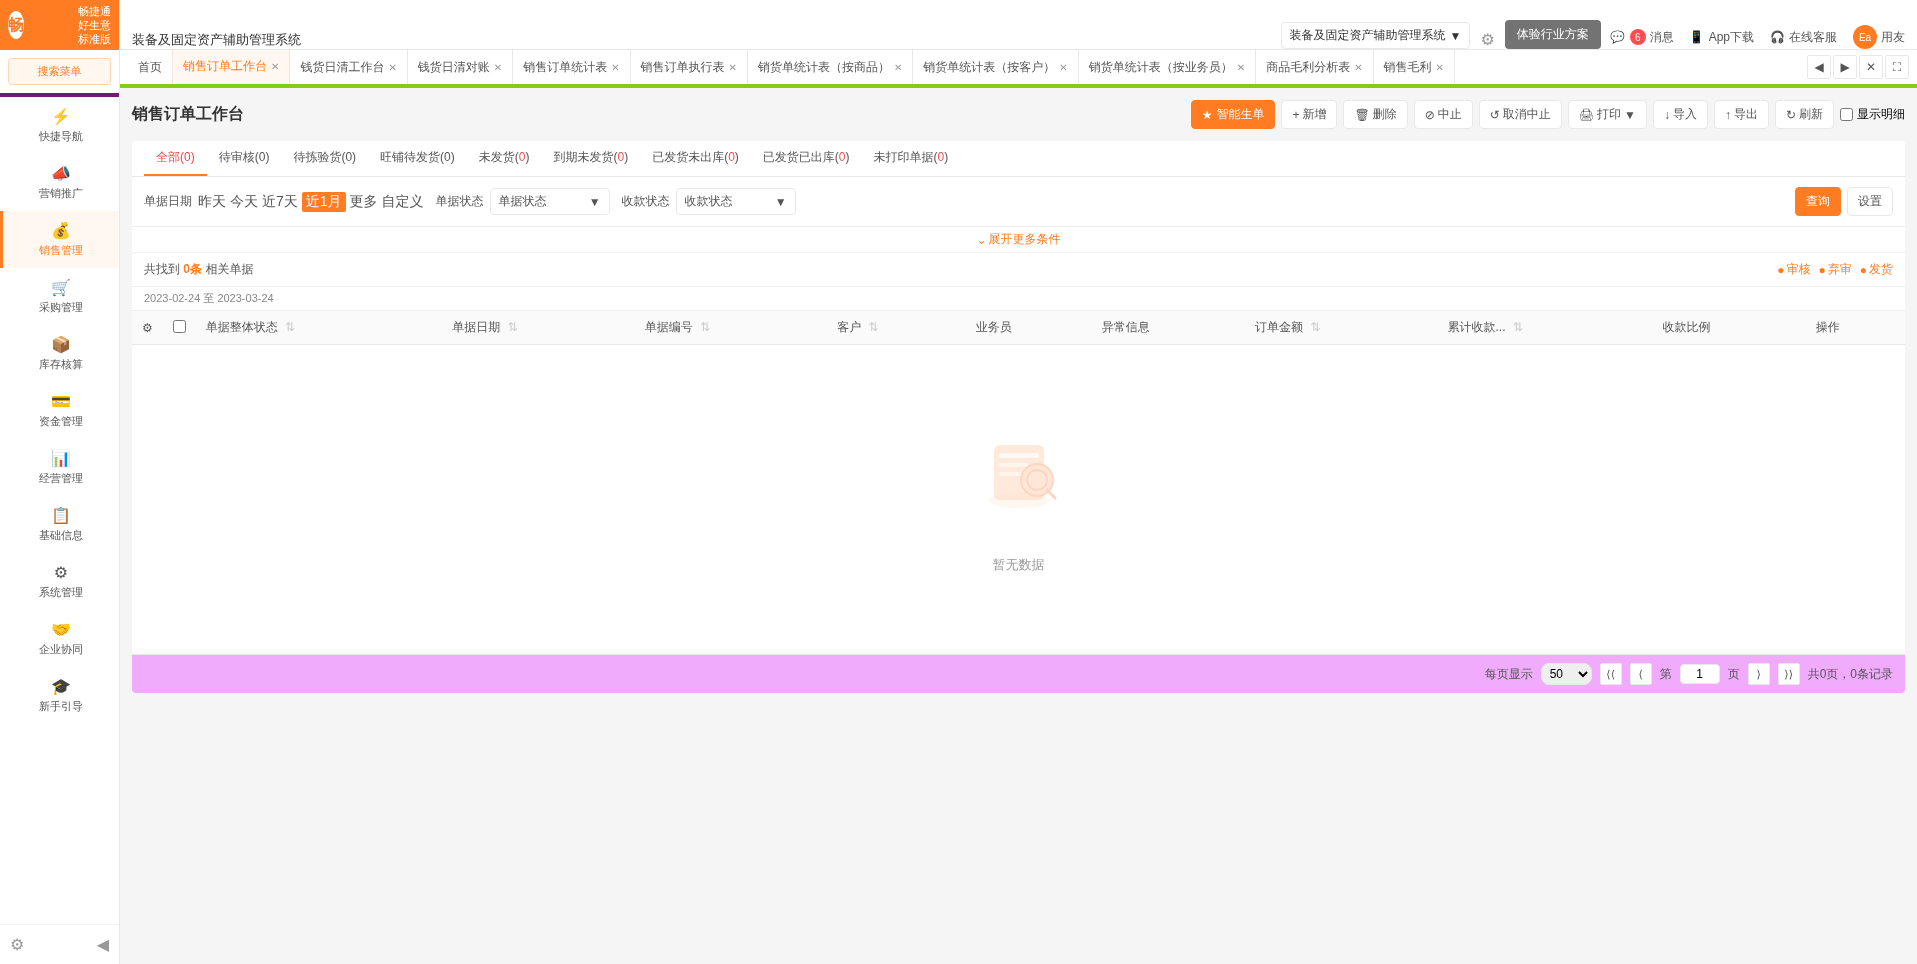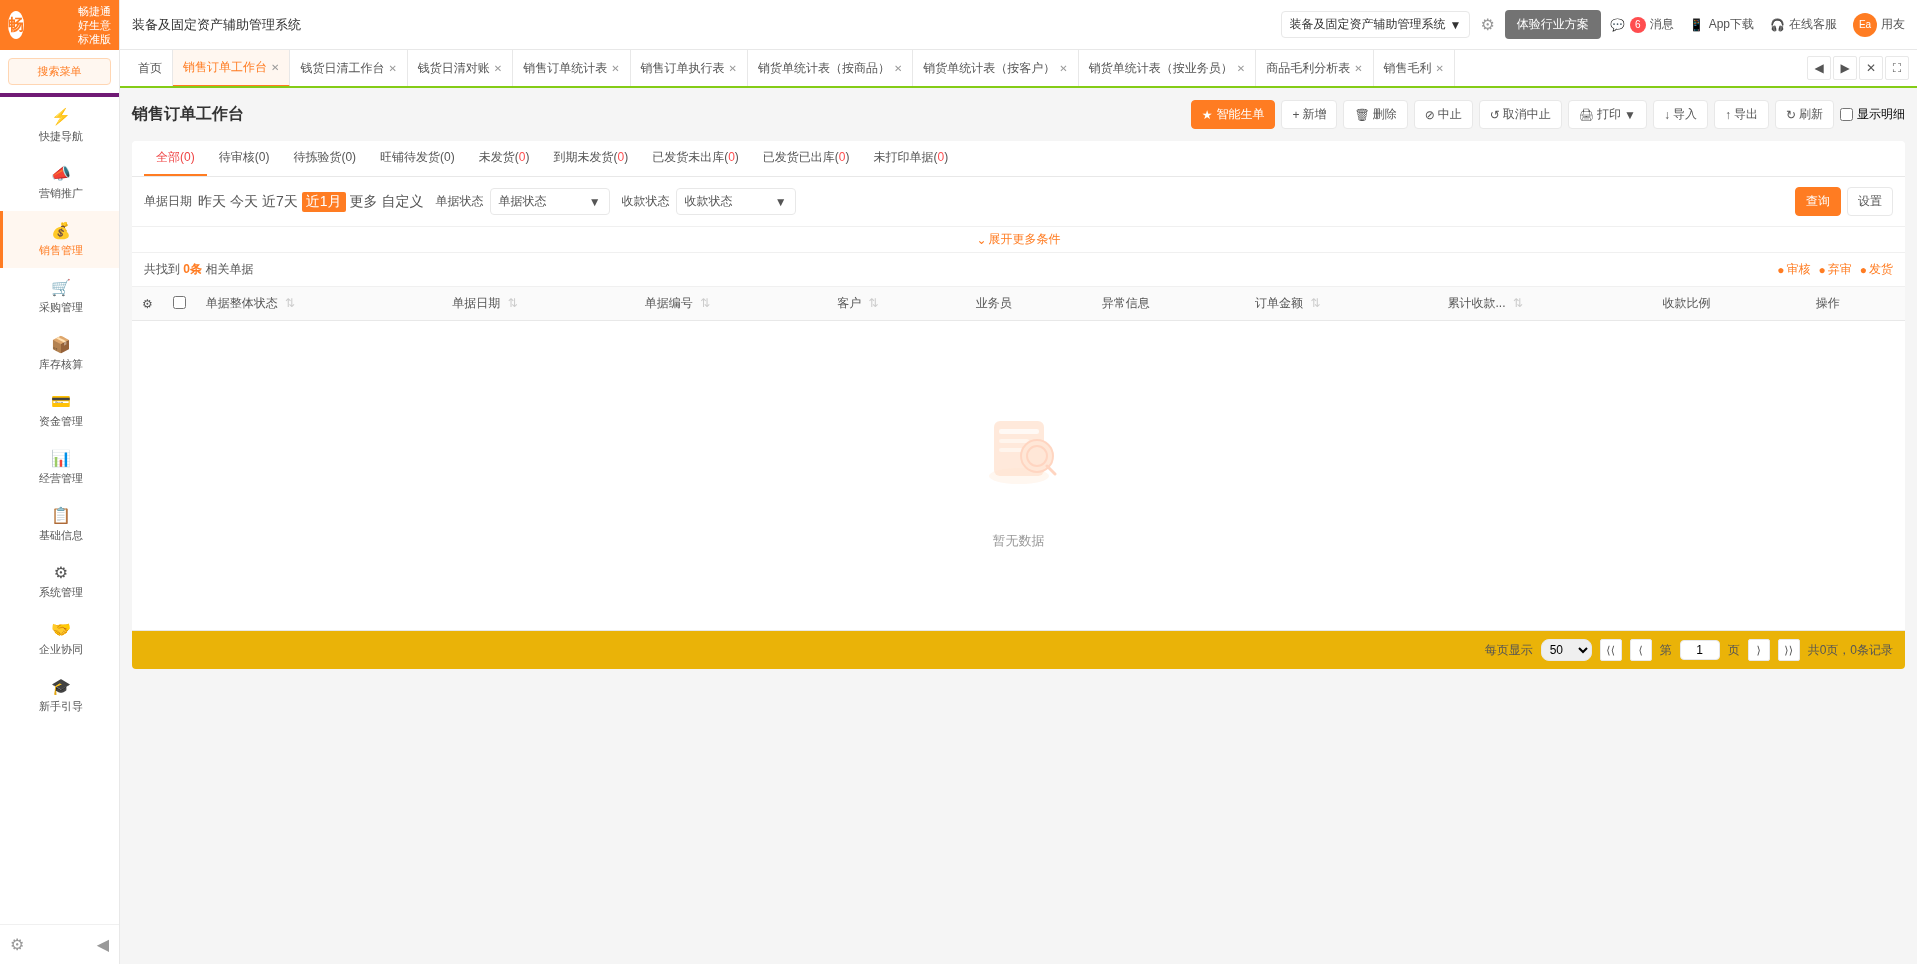--- a/index.html
+++ b/index.html
@@ -14,32 +14,32 @@
     .sidebar-search-btn { width: 100%; padding: 5px; background: #fff7f0; border: 1px solid #ffd6b3; border-radius: 4px; color: #ff7c22; cursor: pointer; font-size: 11px; text-align: center; }
     .sidebar-nav-item { display: flex; flex-direction: column; align-items: center; padding: 10px 5px; cursor: pointer; color: #555; font-size: 11px; gap: 3px; border-left: 3px solid transparent; }
     .sidebar-nav-item.active { background: #fff7f0; color: #ff7c22; border-left-color: #ff7c22; }
     .sidebar-nav-icon { font-size: 16px; }
     .sidebar-bottom { margin-top: auto; padding: 10px; display: flex; justify-content: space-between; border-top: 1px solid #f0f0f0; }
 
     
     .main { flex: 1; display: flex; flex-direction: column; overflow: hidden; }
 
     
-    .topbar { height: 50px; background: #fff; border-bottom: 1px solid #e8e8e8; display: flex; align-items: center; padding: 0 12px; gap: 10px; }
+    .topbar { height: 50px; background: #fff; border-bottom: 1px solid #e8e8e8; display: flex; align-items: flex-end; padding: 0 12px; gap: 10px; }
     .topbar-title { color: #333; font-size: 13px; flex: 1; display: flex; align-items: center; gap: 6px; }
     .topbar-dropdown { border: 1px solid #e8e8e8; border-radius: 4px; padding: 4px 8px; font-size: 12px; cursor: pointer; color: #333; display: flex; align-items: center; gap: 4px; }
     .topbar-settings { color: #999; cursor: pointer; font-size: 16px; }
     .topbar-solution { background: #737373; color: #fff; border: none; border-radius: 4px; padding: 6px 12px; font-size: 12px; cursor: pointer; }
     .topbar-right { display: flex; align-items: center; gap: 16px; color: #555; font-size: 12px; }
     .topbar-badge { background: #ff4d4f; color: #fff; border-radius: 50%; width: 16px; height: 16px; font-size: 10px; display: inline-flex; align-items: center; justify-content: center; }
     .topbar-user { display: flex; align-items: center; gap: 4px; cursor: pointer; }
     .user-avatar { width: 24px; height: 24px; background: #ff7c22; border-radius: 50%; display: flex; align-items: center; justify-content: center; color: #fff; font-size: 10px; }
 
     
-    .tabbar { background: #fff; border-bottom: 2px solid #84cc16; display: flex; align-items: center; padding: 0 8px; height: 38px; overflow: hidden; }
+    .tabbar { background: #fff; border-bottom: 4px solid #84cc16; display: flex; align-items: center; padding: 0 8px; height: 38px; overflow: hidden; }
     .tab-item { display: flex; align-items: center; padding: 0 10px; height: 38px; font-size: 12px; cursor: pointer; color: #555; white-space: nowrap; border-right: 1px solid #e8e8e8; gap: 4px; flex-shrink: 0; }
     .tab-item.home { color: #555; }
     .tab-item.active { color: #ff7c22; background: #fff7f0; border-bottom: 2px solid #ff7c22; }
     .tab-item .tab-close { color: #999; font-size: 10px; cursor: pointer; }
     .tab-nav { display: flex; align-items: center; gap: 2px; margin-left: auto; }
     .tab-nav-btn { width: 24px; height: 24px; border: 1px solid #e8e8e8; border-radius: 2px; background: #fff; cursor: pointer; display: flex; align-items: center; justify-content: center; font-size: 12px; color: #555; }
 
     
     .page { flex: 1; overflow-y: auto; overflow-x: hidden; background: #f5f5f5; padding: 12px; }
     .page-header { display: flex; align-items: center; justify-content: space-between; margin-bottom: 12px; }
@@ -78,21 +78,21 @@
     thead th .sort-icon { color: #ccc; margin-left: 4px; }
     .checkbox-col { width: 30px; }
     .settings-col { width: 30px; }
 
     
     .empty-state { display: flex; flex-direction: column; align-items: center; justify-content: center; padding: 80px 20px; }
     .empty-icon { font-size: 80px; margin-bottom: 12px; opacity: 0.4; color: #ff9966; }
     .empty-text { color: #999; font-size: 13px; }
 
     
-    .pagination { background: #eab308; border-top: 1px solid #e8e8e8; padding: 8px 12px; display: flex; align-items: center; justify-content: flex-end; gap: 8px; font-size: 12px; color: #555; }
+    .pagination { background: #f0abfc; border-top: 1px solid #e8e8e8; padding: 8px 12px; display: flex; align-items: center; justify-content: flex-end; gap: 8px; font-size: 12px; color: #555; }
     .page-size-select { border: 1px solid #e8e8e8; border-radius: 8px; padding: 2px 4px; font-size: 12px; }
     .page-input { border: 1px solid #e8e8e8; border-radius: 4px; width: 40px; padding: 2px 4px; text-align: center; font-size: 12px; }
     .page-nav-btn { border: 1px solid #e8e8e8; background: #fff; border-radius: 2px; width: 22px; height: 22px; cursor: pointer; display: flex; align-items: center; justify-content: center; font-size: 11px; color: #555; }
     .page-nav-btn:disabled { color: #ccc; cursor: not-allowed; }
 
     
     .table-scroll { overflow-x: auto; }
     .table-scroll::-webkit-scrollbar { height: 6px; }
     .table-scroll::-webkit-scrollbar-thumb { background: #d0d0d0; border-radius: 3px; }
 
@@ -380,20 +380,23 @@
             <span>● </span>
             <span>弃审</span>
           </span>
           <span class="table-action-btn">
             <span>● </span>
             <span>发货</span>
           </span>
         </div>
       </div>
 
+      <div style="padding: 4px 12px; background:#fff; font-size:11px; color:#888; border-bottom:1px solid #f0f0f0;">
+        <span>2023-02-24 至 2023-03-24</span>
+      </div>
 
       <div class="table-scroll">
         <table>
           <thead>
             <tr>
               <th class="settings-col">⚙</th>
               <th class="checkbox-col"><input type="checkbox" style=""></th>
               <th>
                 <span>单据整体状态</span>
                 <span class="sort-icon">⇅</span>

